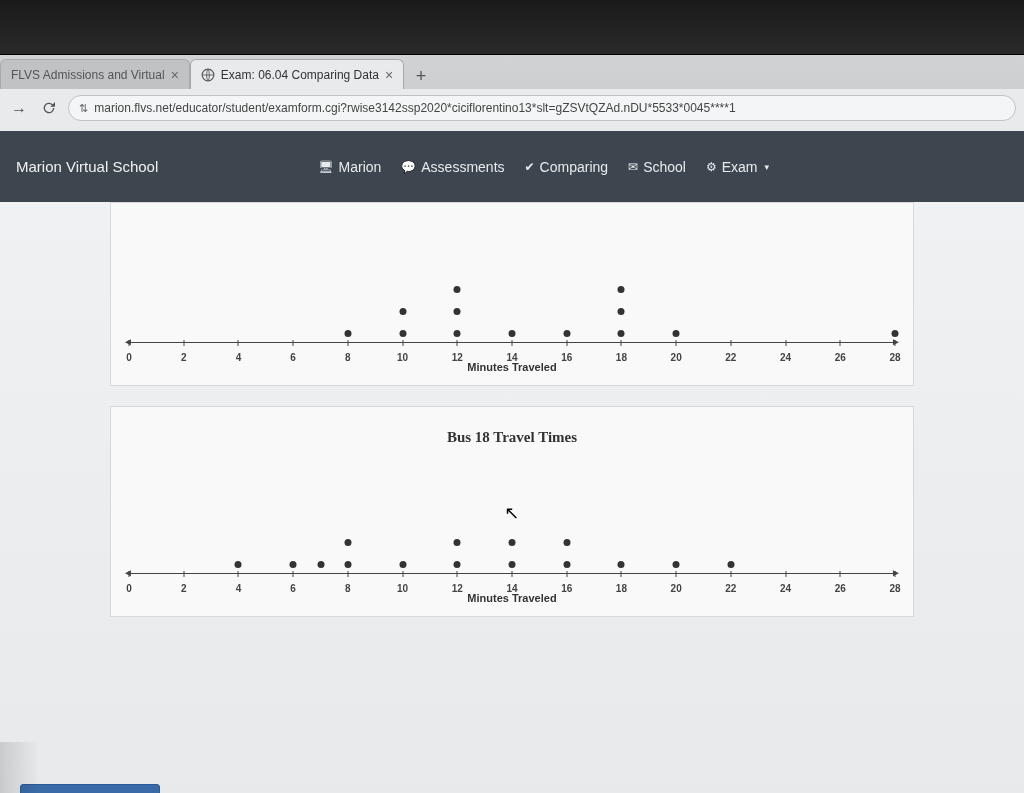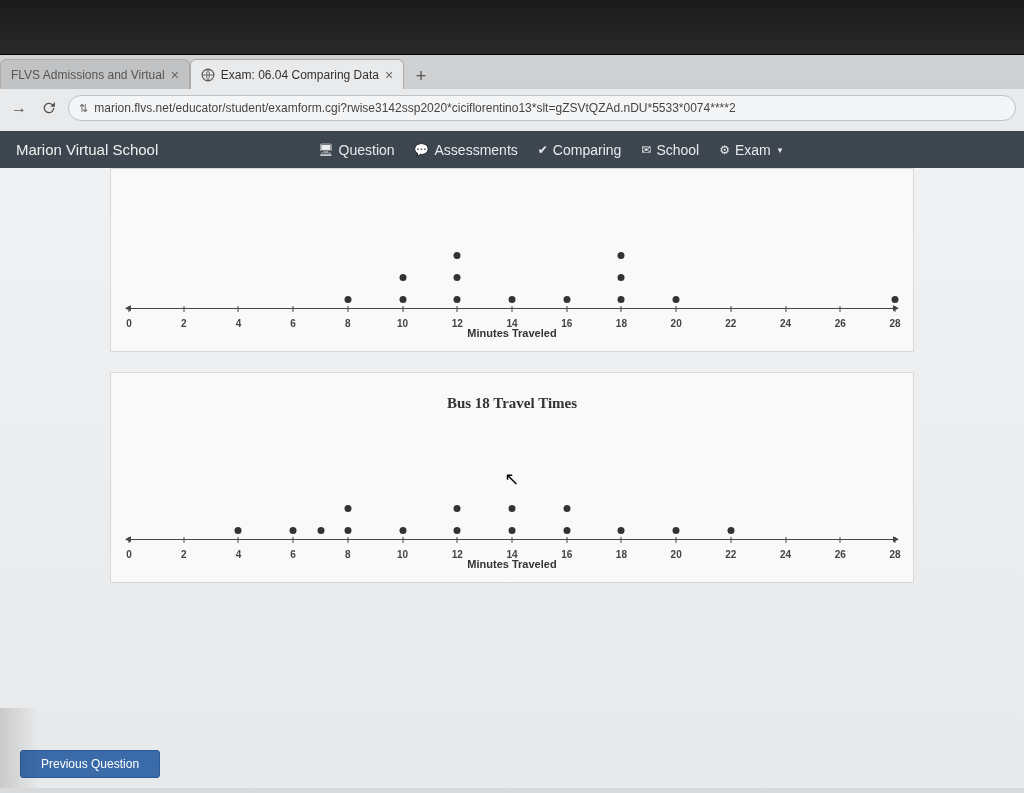--- a/index.html
+++ b/index.html
@@ -82,21 +82,21 @@
     font-size: 12px;
     color: #444;
     overflow:hidden;
     white-space:nowrap;
   }
   .url-bar .site-icon { font-size: 11px; color:#666; }
   .app-header {
     background: #3d464f;
     display: flex;
     align-items: center;
-    padding: 10px 16px;
+    padding: 27px 16px;
     gap: 20px;
     color: #e8eaec;
     font-size: 14px;
   }
   .school-name {
     color: #f0f0f0;
     font-size: 15px;
     margin-right: 140px;
   }
   .nav-item {
@@ -242,30 +242,30 @@
 
   <div class="url-row">
     <div class="nav-arrow">→</div>
     <div class="reload">
       <svg width="16" height="16" viewBox="0 0 24 24">
           <path d="M17.65 6.35A8 8 0 1 0 20 12h-2a6 6 0 1 1-1.76-4.24L14 10h7V3l-3.35 3.35z" fill="#555"></path>
         </svg>
     </div>
     <div class="url-bar">
       <span class="site-icon">⇅</span>
-      <span>marion.flvs.net/educator/student/examform.cgi?rwise3142ssp2020*ciciflorentino13*slt=gZSVtQZAd.nDU*5533*0074****2</span>
+      <span>marion.flvs.net/educator/student/examform.cgi?rwise3142ssp2020*ciciflorentino13*slt=gZSVtQZAd.nDU*5533*0045****1</span>
     </div>
   </div>
 </div>
 
 <div class="app-header">
   <div class="school-name">Marion Virtual School</div>
   <div class="nav-item">
     <span class="nicon">🖥</span>
-    <span>Question</span>
+    <span>Marion</span>
   </div>
   <div class="nav-item">
     <span class="nicon">💬</span>
     <span>Assessments</span>
   </div>
   <div class="nav-item">
     <span class="nicon">✔</span>
     <span>Comparing</span>
   </div>
   <div class="nav-item">

